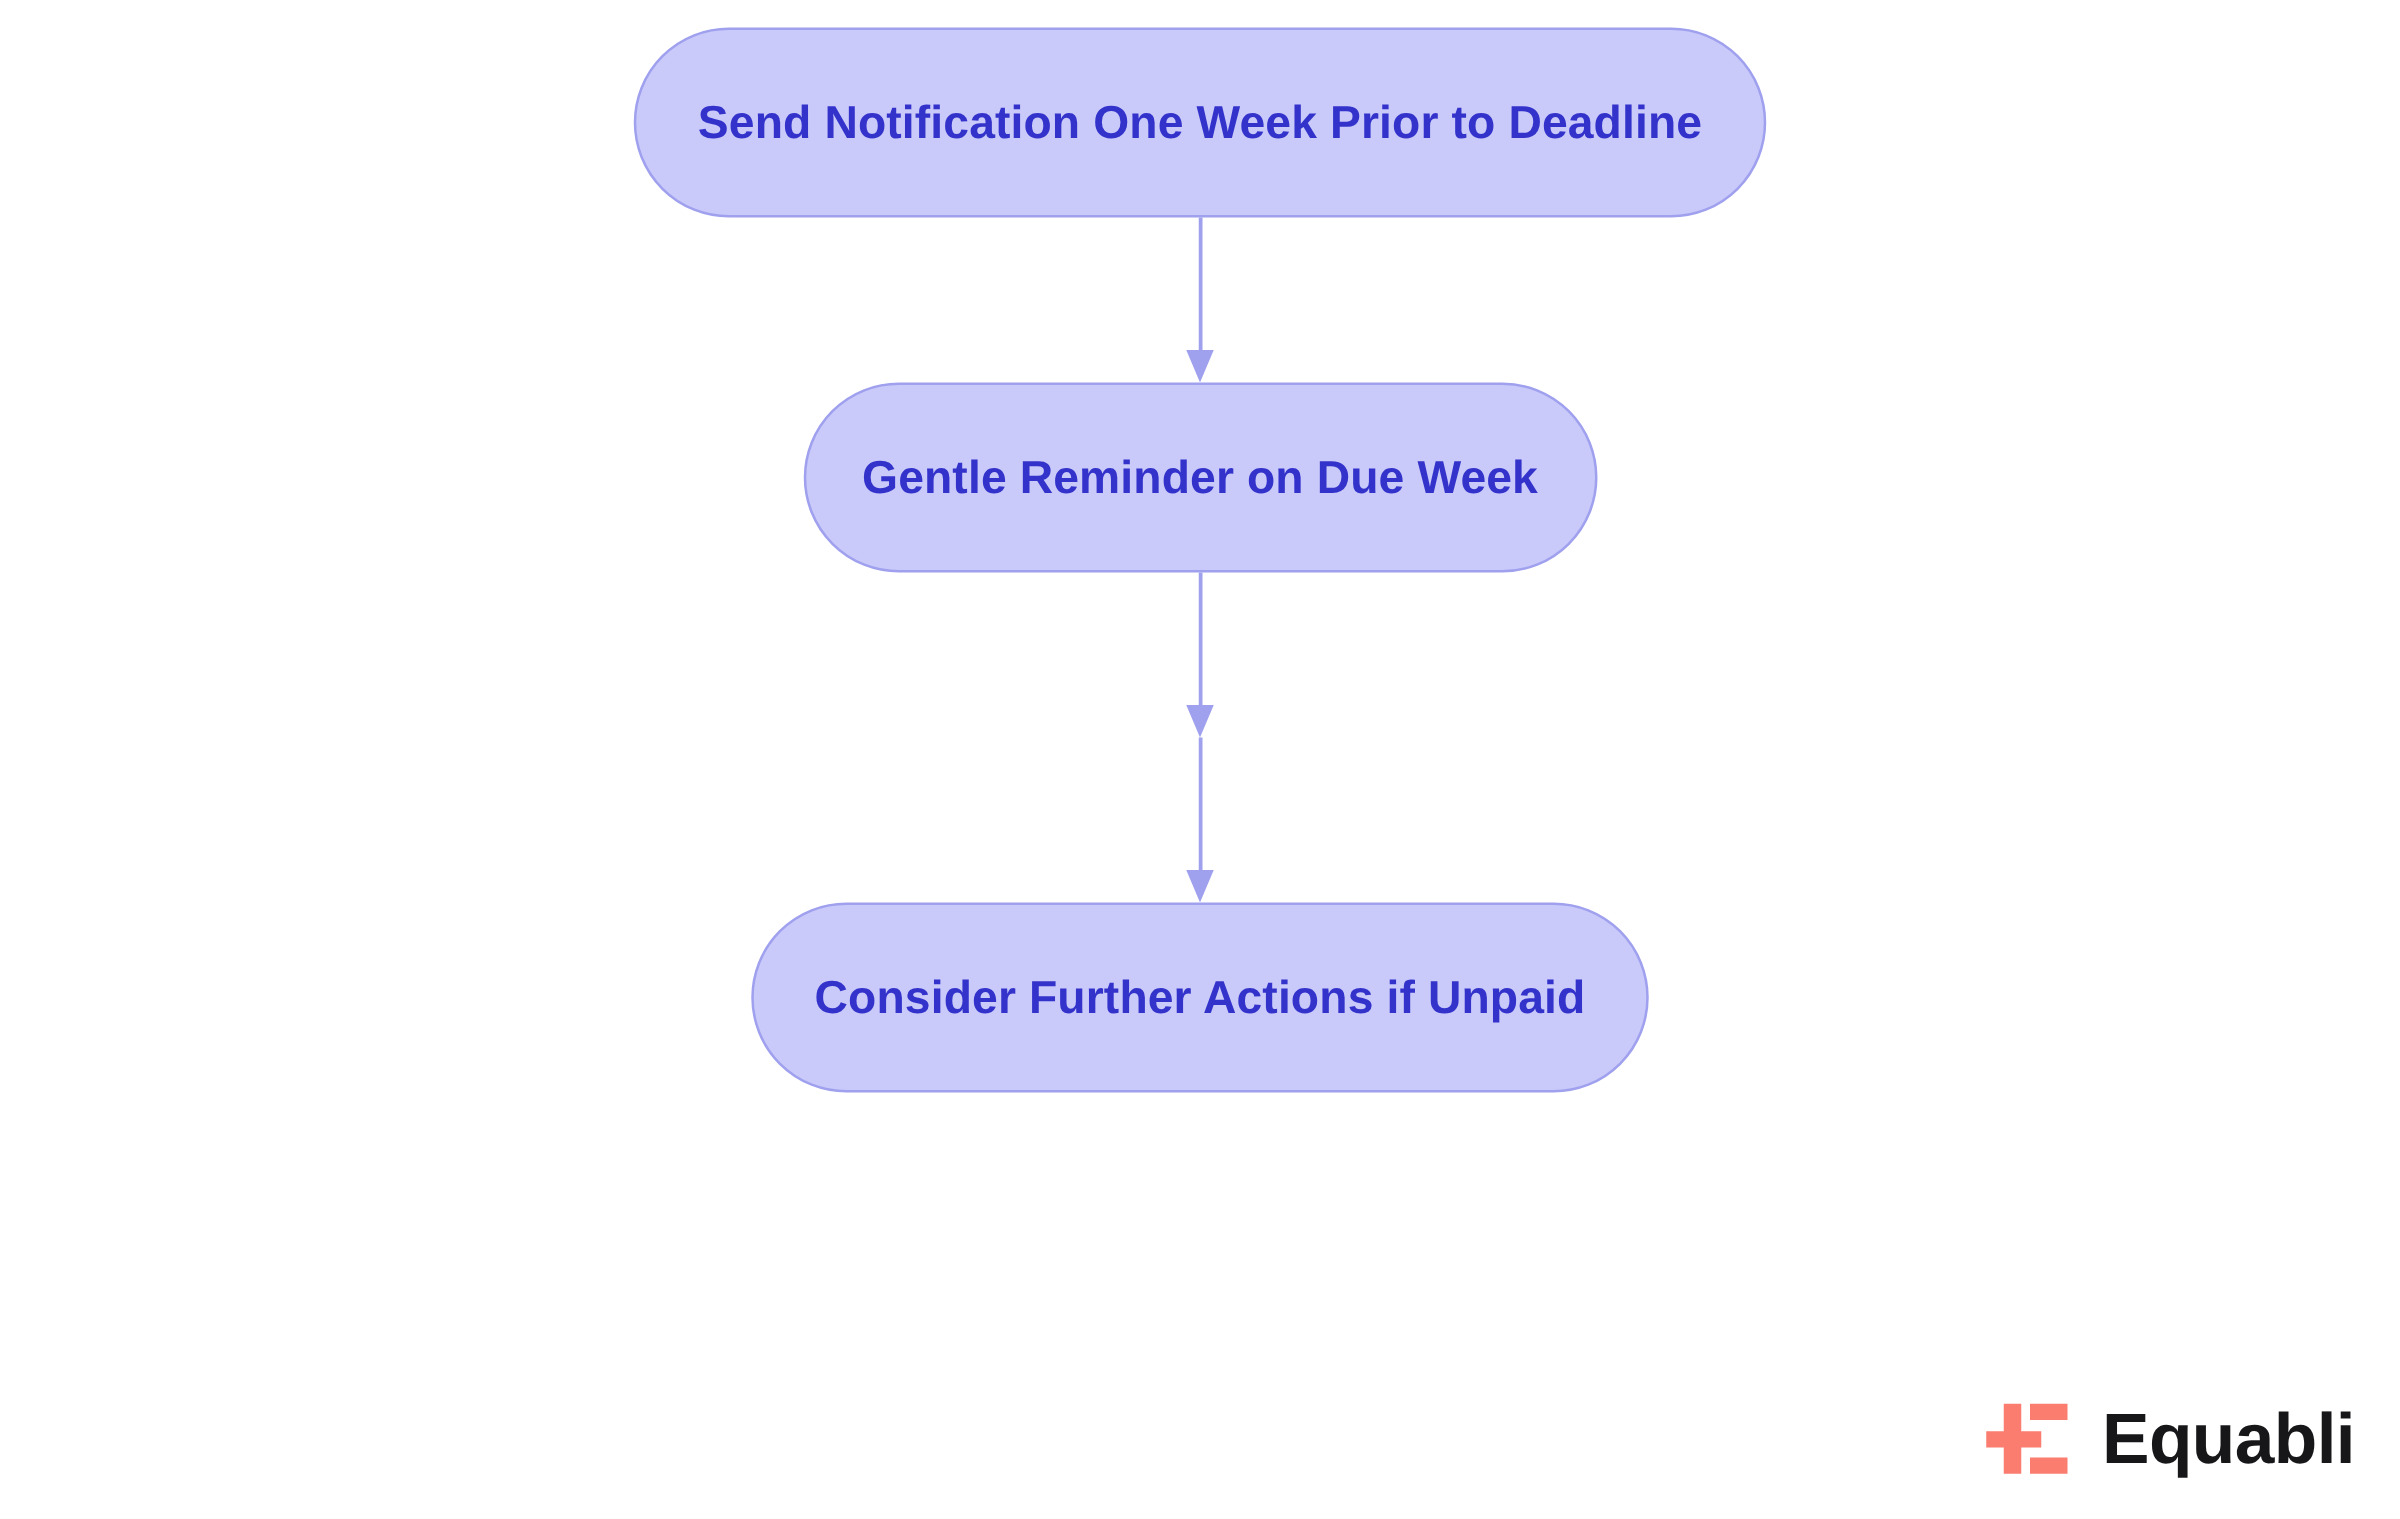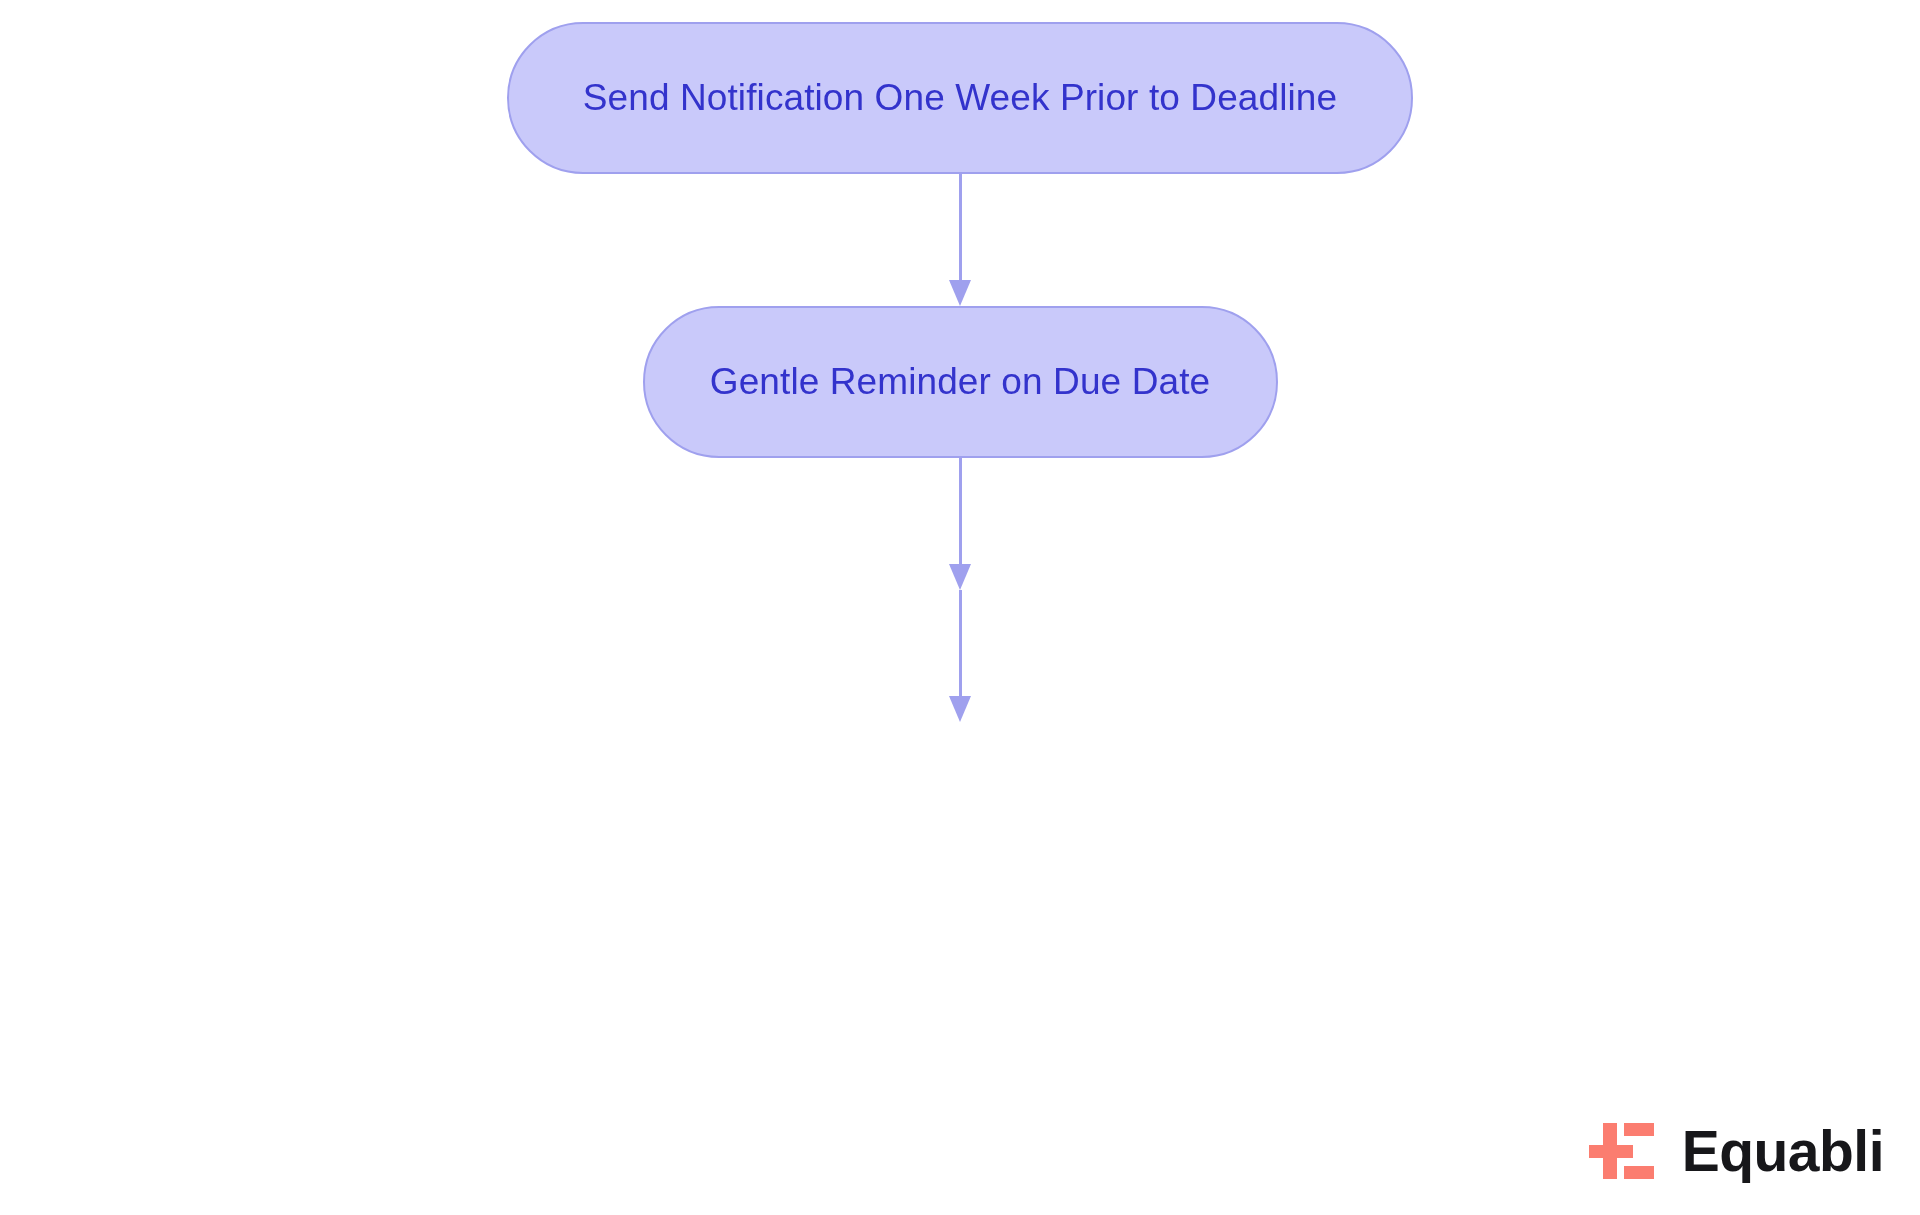--- a/index.html
+++ b/index.html
@@ -38,21 +38,21 @@
     background: #c9c9fa;
     border: 2px solid #9fa0ee;
     border-radius: 999px;
     height: 152px;
     display: flex;
     align-items: center;
     justify-content: center;
     text-align: center;
     color: #3333cc;
     font-size: 37px;
-    font-weight: 400;
+    font-weight: 700;
     letter-spacing: 0.1px;
     line-height: 1.15;
     padding: 0 34px;
     white-space: nowrap;
   }
 
   .node-0 { width: 906px; margin-top: 22px; }
   .node-1 { width: 635px; }
   .node-2 { width: 950px; }
   .node-3 { width: 718px; }
@@ -129,33 +129,34 @@
 
   <div class="flow">
 
     <div class="node node-0">Send Notification One Week Prior to Deadline</div>
 
     <div class="connector">
       <span class="stem"></span>
       <span class="head"></span>
     </div>
 
-    <div class="node node-1">Gentle Reminder on Due Date</div>
+    <div class="node node-1">Gentle Reminder on Due Week</div>
 
     <div class="connector">
       <span class="stem"></span>
       <span class="head"></span>
     </div>
 
 
     <div class="connector">
       <span class="stem"></span>
       <span class="head"></span>
     </div>
 
+    <div class="node node-3">Consider Further Actions if Unpaid</div>
 
   </div>
 
   <div class="brand">
     <span class="brand-mark">
       <i class="mark-v"></i>
       <i class="mark-h"></i>
       <i class="mark-tr"></i>
       <i class="mark-br"></i>
     </span>

